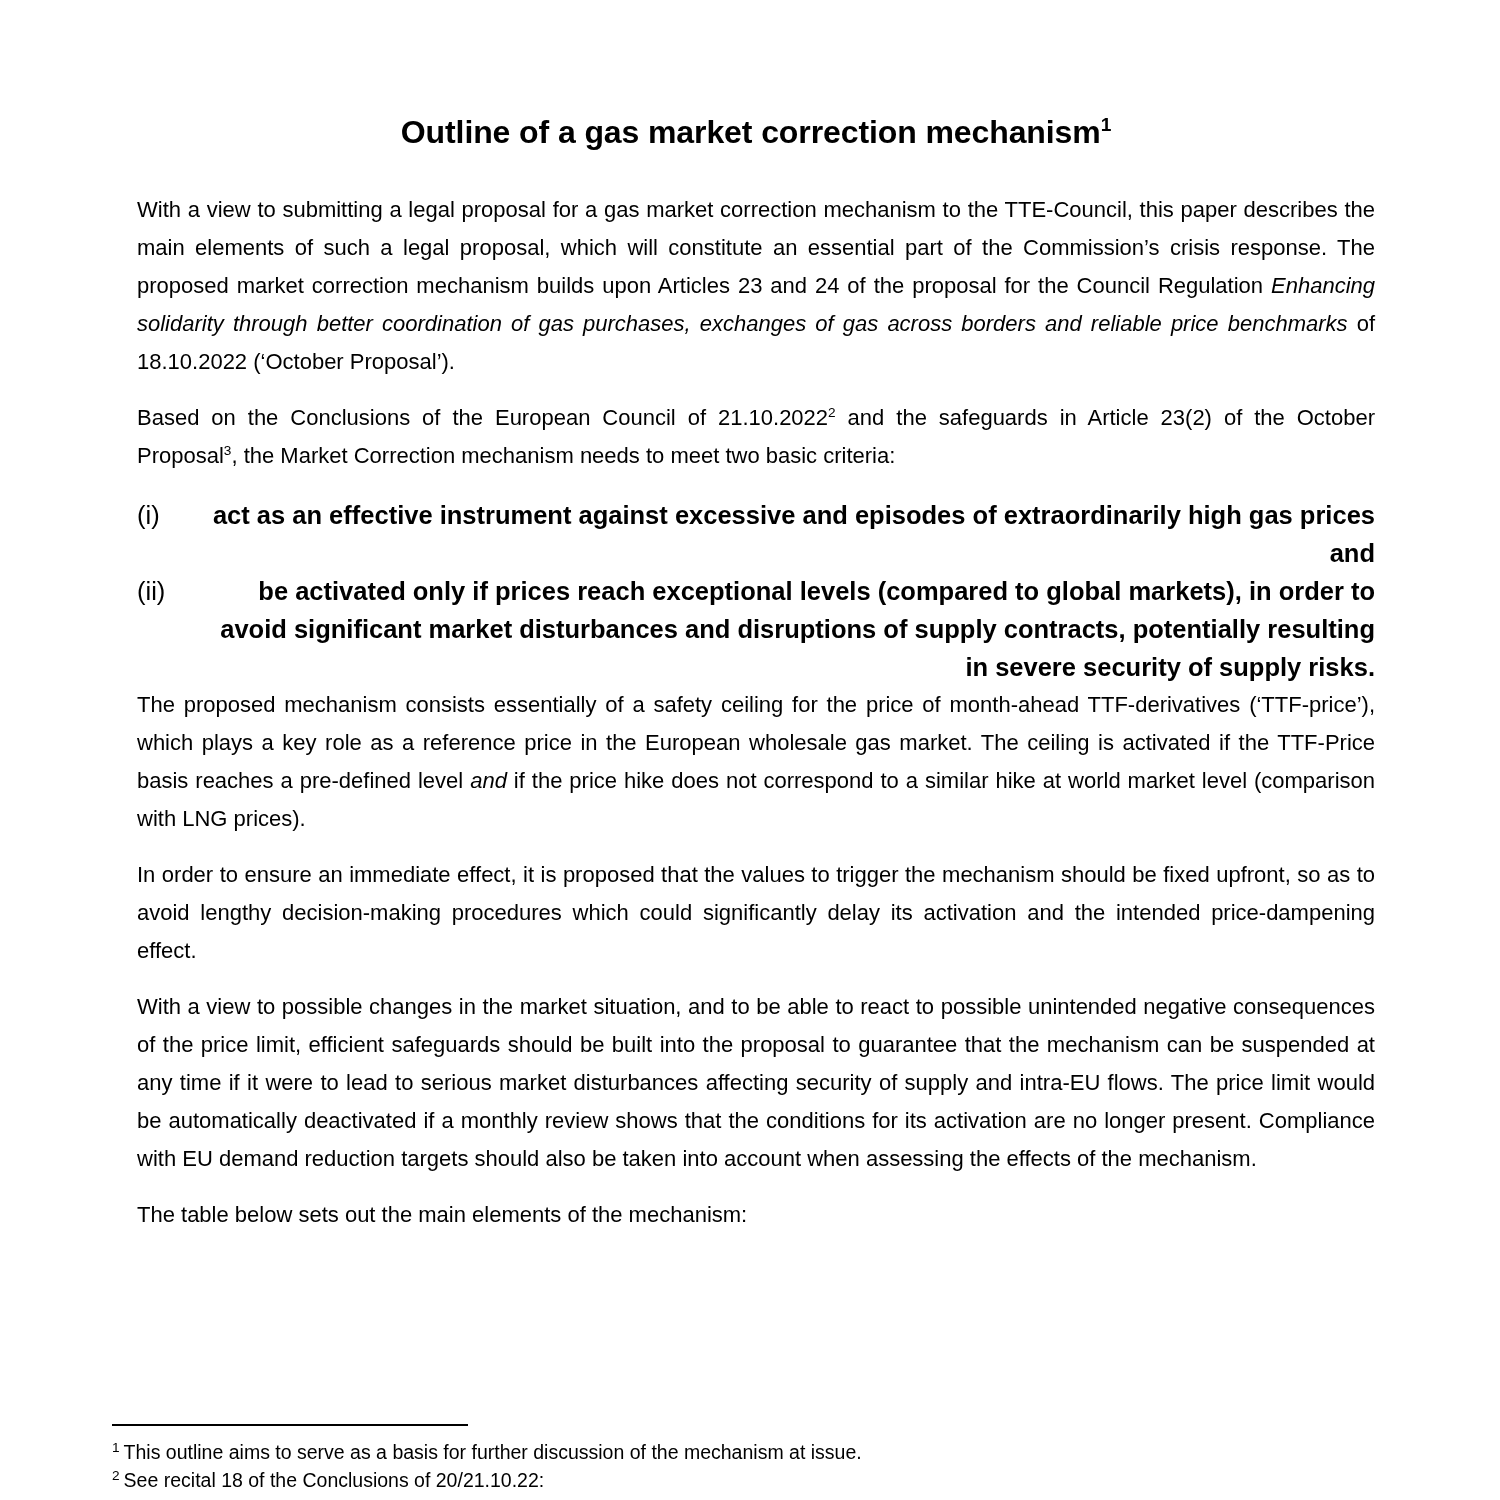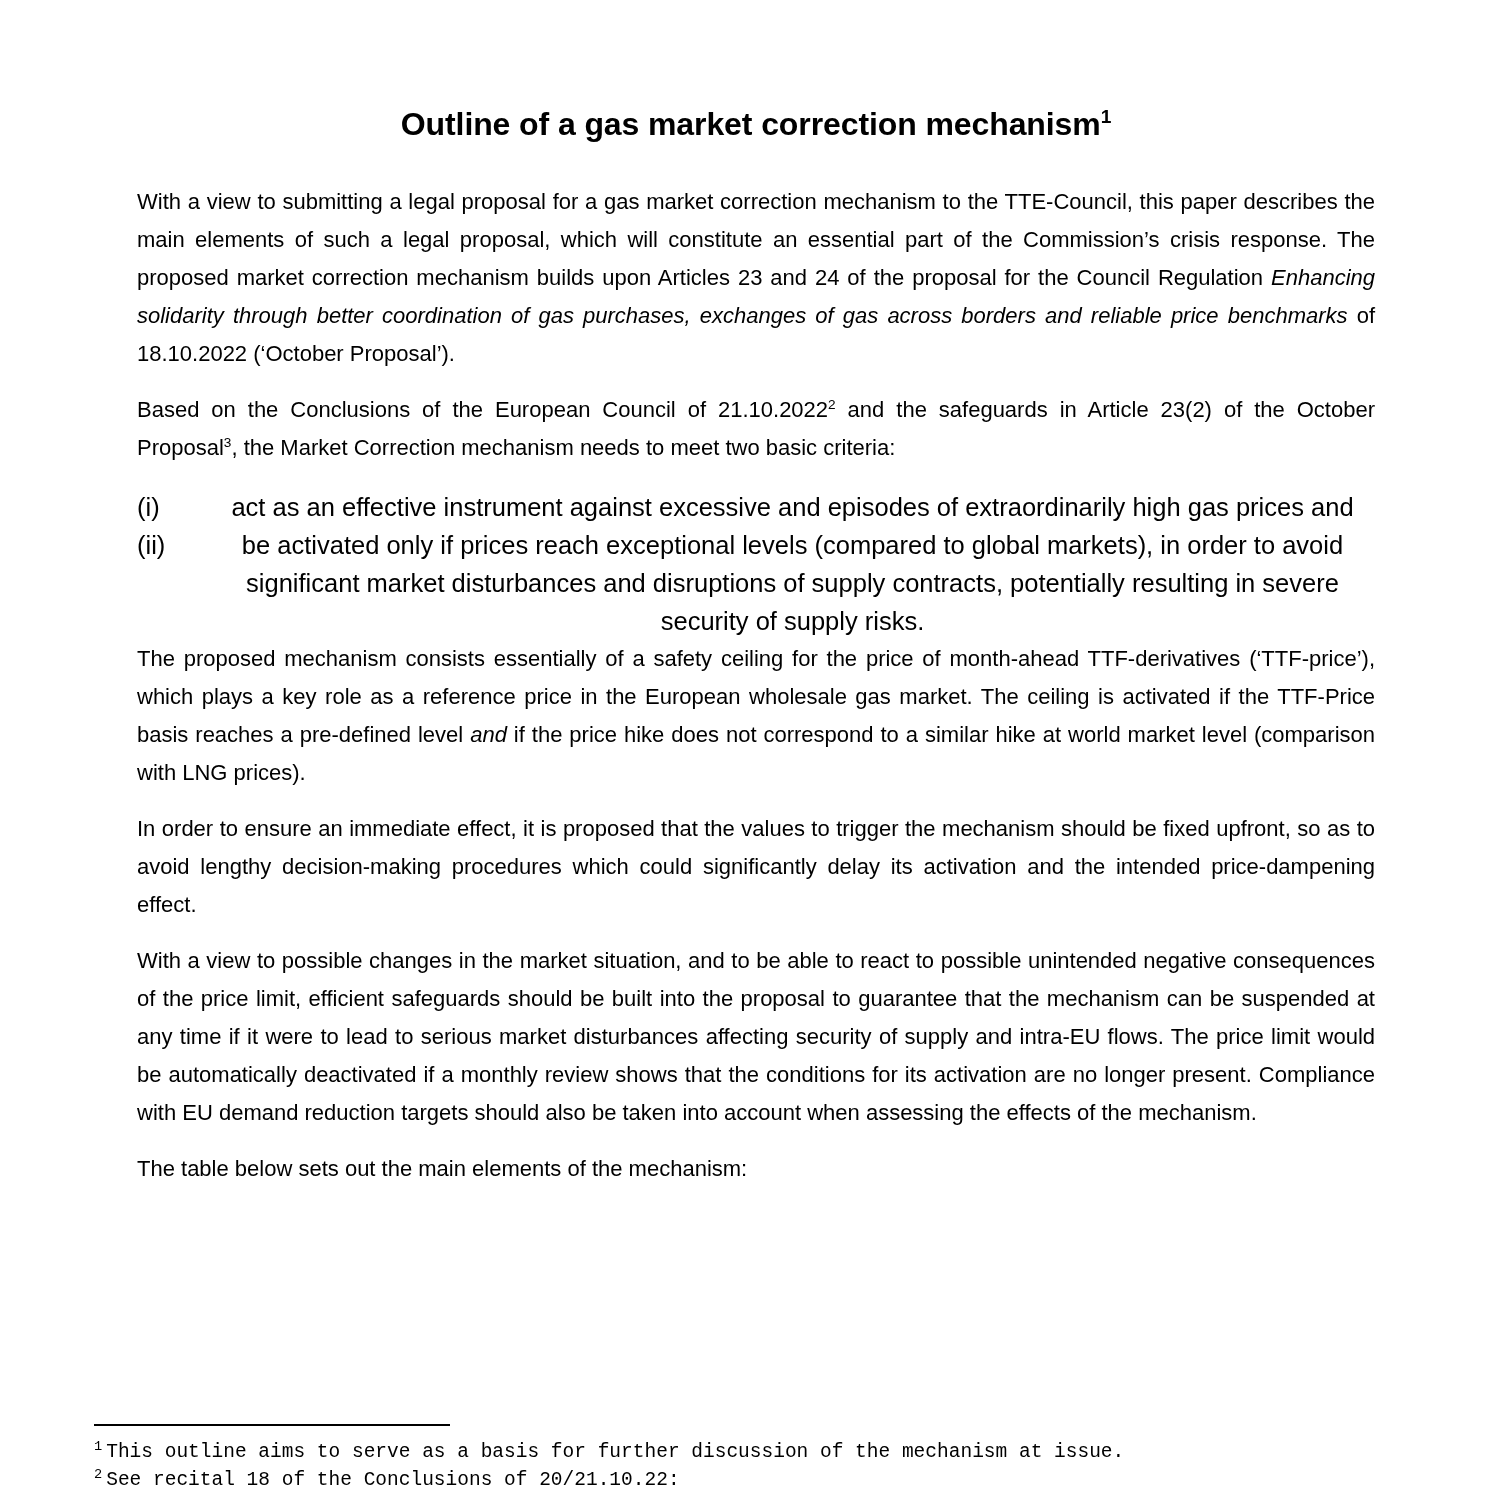--- a/index.html
+++ b/index.html
@@ -24,21 +24,21 @@
     left: 137px;
     top: 0;
     width: 1238px;
   }
 
   .doc-title {
     text-align: center;
     font-size: 32px;
     font-weight: bold;
     line-height: 1.25;
-    margin: 0;
+    margin: 8px;
     padding-top: 104px;
     letter-spacing: -0.1px;
   }
 
   .doc-title sup {
     font-size: 0.60em;
     font-weight: bold;
     vertical-align: super;
     line-height: 0;
   }
@@ -83,33 +83,33 @@
   }
 
   .list-marker {
     flex: 0 0 73px;
     width: 73px;
     text-align: left;
   }
 
   .list-text {
     flex: 1 1 auto;
-    text-align: center;
+    text-align: right;
+    font-weight: bold;
   }
 
   .after-list {
     margin-top: 21px;
   }
 
   .footnotes {
     position: absolute;
-    left: 94px;
+    left: 112px;
     top: 1424px;
     width: 1300px;
-    font-family: Liberation Mono, monospace;
   }
 
   .footnote-rule {
     width: 356px;
     height: 0;
     border-top: 2.5px solid #000000;
     margin: 0 0 12px 0;
   }
 
   .footnote {

